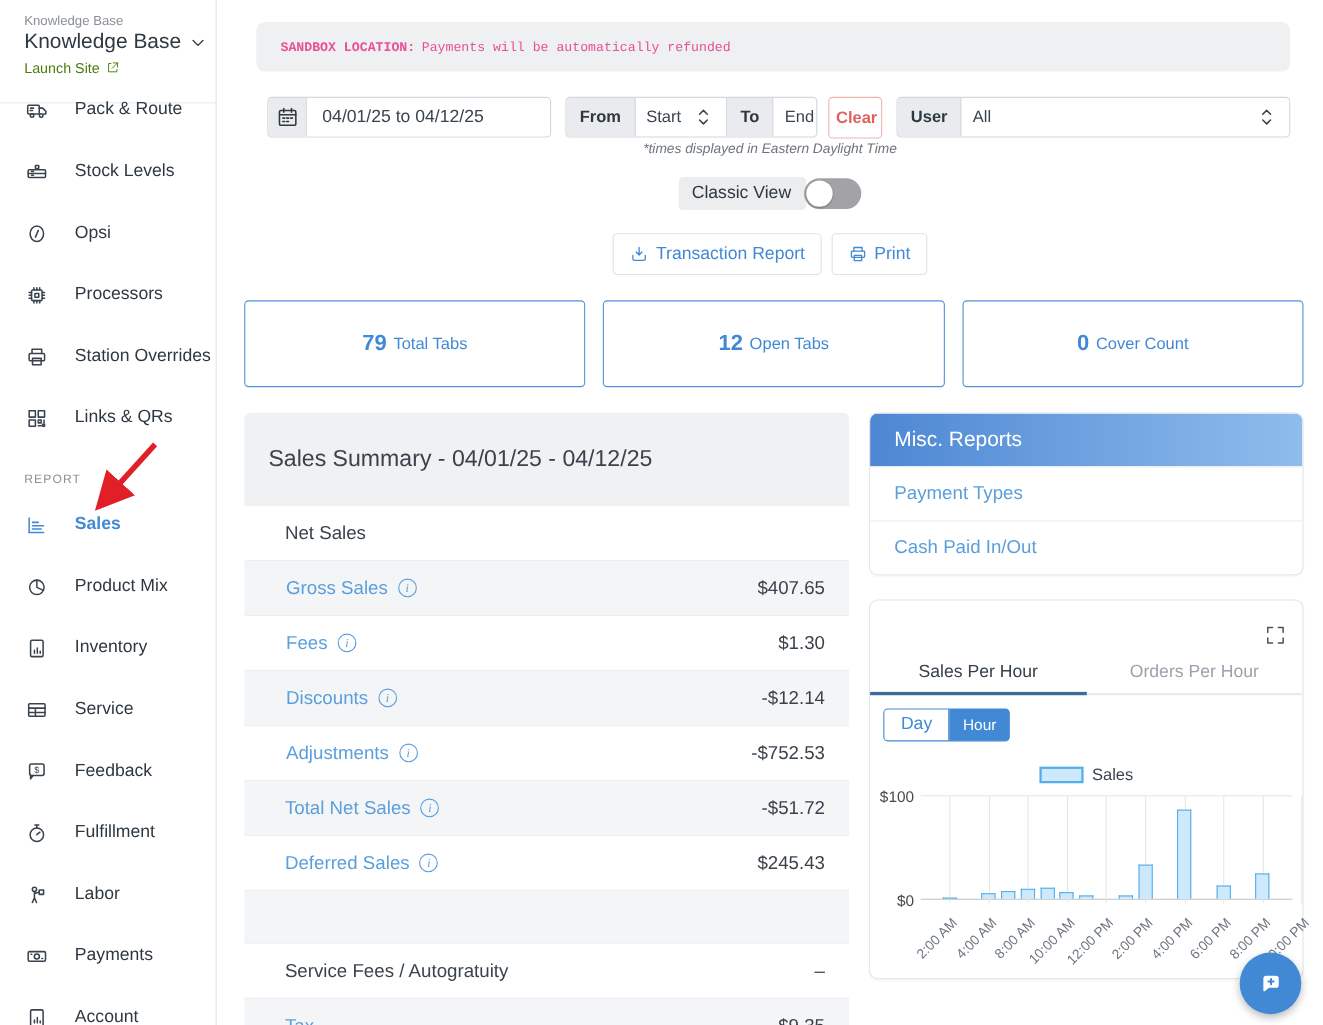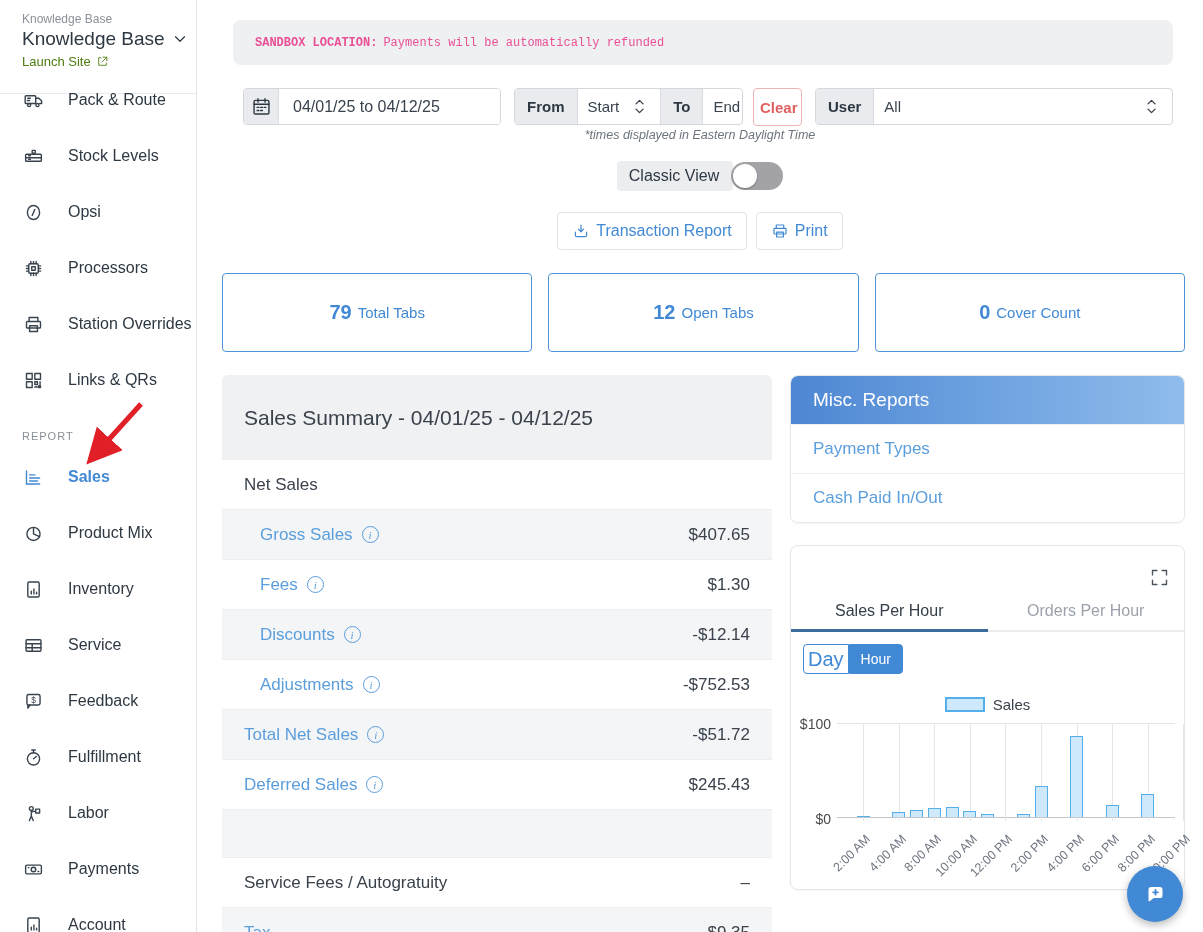--- a/index.html
+++ b/index.html
@@ -57,40 +57,40 @@
   .wbtn .svgi{width:18px;height:18px;}
   #stats{position:absolute;left:25px;right:18px;top:273px;height:79px;display:flex;gap:16px;}
   .stat{flex:1;border:1px solid #4f93d8;border-radius:4px;background:#fff;display:flex;flex-direction:row;align-items:center;justify-content:center;gap:6px;}
   .stat .v{font-size:20px;font-weight:700;color:#4289d5;}
   .stat .l{font-size:15px;color:#4289d5;}
   
   #summary{position:absolute;left:25px;top:375px;width:550px;border-radius:6px 6px 0 0;overflow:hidden;}
   #summary-head{background:#f0f1f3;height:85px;display:flex;align-items:center;padding-left:22px;font-size:21px;color:#3a424c;}
   .srow{height:50px;display:flex;align-items:center;padding:0 22px;border-bottom:1px solid #eceef0;background:#fff;font-size:17px;}
   .srow.shaded{background:#f4f5f7;}
-  .srow .lbl{color:#3a424c;display:flex;align-items:center;}
+  .srow .lbl{color:#3a424c;display:flex;align-items:center;margin-left:15px;}
   .srow.link .lbl{color:#5b9edc;cursor:pointer;}
   .srow .lbl.ind{margin-left:16px;}
   .srow .val{margin-left:auto;color:#3a424c;}
   .srow.spacer{height:48px;}
   .info-i{width:17px;height:17px;border:1.4px solid currentColor;border-radius:50%;display:inline-flex;align-items:center;justify-content:center;
           font-size:11px;margin-left:9px;font-family:"Liberation Serif",serif;font-style:italic;}
   
   #right-col{position:absolute;left:593px;top:375px;width:395px;}
   #misc-card{border:1px solid #e4e6e9;border-radius:8px;overflow:hidden;background:#fff;box-shadow:0 1px 2px rgba(0,0,0,.04);}
   #misc-head{height:48px;background:linear-gradient(90deg,#4d87d3,#8fbcec);color:#fff;font-size:19px;display:flex;align-items:center;padding-left:22px;}
   .misc-link{height:49px;display:flex;align-items:center;padding-left:22px;font-size:17px;color:#5b9edc;border-top:1px solid #eceef0;cursor:pointer;background:#fff;}
   #chart-card{position:absolute;left:0;top:170px;width:395px;height:345px;border:1px solid #e4e6e9;border-radius:8px;background:#fff;box-shadow:0 1px 2px rgba(0,0,0,.04);}
   #expand-btn{position:absolute;top:21px;right:17px;width:18px;height:18px;color:#4a5560;cursor:pointer;}
   #tab-row{position:absolute;left:0;right:0;top:50px;height:36px;display:flex;border-bottom:2px solid #e9ebed;}
   .ctab{flex:1;text-align:center;font-size:16px;color:#9ba2ab;cursor:pointer;line-height:30px;}
   .ctab.active{color:#36404a;}
   #tab-underline{position:absolute;left:0;bottom:-2px;width:50%;height:3px;background:#3b6d9c;}
   #dayhour{position:absolute;left:12px;top:98px;display:flex;height:30px;}
-  #btn-day{border:1px solid #4289d5;color:#4289d5;background:#fff;border-radius:4px 0 0 4px;padding:0 4px;font-size:20px;display:flex;align-items:center;cursor:pointer;}
+  #btn-day{border:1px solid #4289d5;color:#4289d5;background:#fff;border-radius:4px 0 0 4px;padding:0 15px;font-size:16px;display:flex;align-items:center;cursor:pointer;}
   #btn-hour{background:#4289d5;color:#fff;border:1px solid #4289d5;border-radius:0 4px 4px 0;padding:0 11px;font-size:14px;display:flex;align-items:center;cursor:pointer;}
   #legend{position:absolute;left:0;right:0;top:150px;display:flex;justify-content:center;align-items:center;gap:8px;font-size:15px;color:#3a424c;}
   #legend .swatch{width:40px;height:15px;}
   #plot{position:absolute;left:46px;right:9px;top:177px;height:95px;border-top:1px solid #e4e6e9;border-bottom:1px solid #c2c5c9;}
   .gline{position:absolute;top:0;width:1px;background:#e4e6e9;height:calc(100% + 4px);}
   .bar{position:absolute;bottom:0;width:13px;border:1.5px solid #54aee9;border-bottom:none;background:#cfe9fc;}
   .ylab{position:absolute;width:40px;text-align:right;left:0;font-size:14px;color:#4a4a4a;}
   #ticks{position:absolute;left:46px;right:9px;top:278px;height:62px;font-size:12.5px;color:#6e7681;}
   .tick{position:absolute;top:8px;white-space:nowrap;transform-origin:0 0;transform:rotate(-45deg) translateX(-100%);}
   

